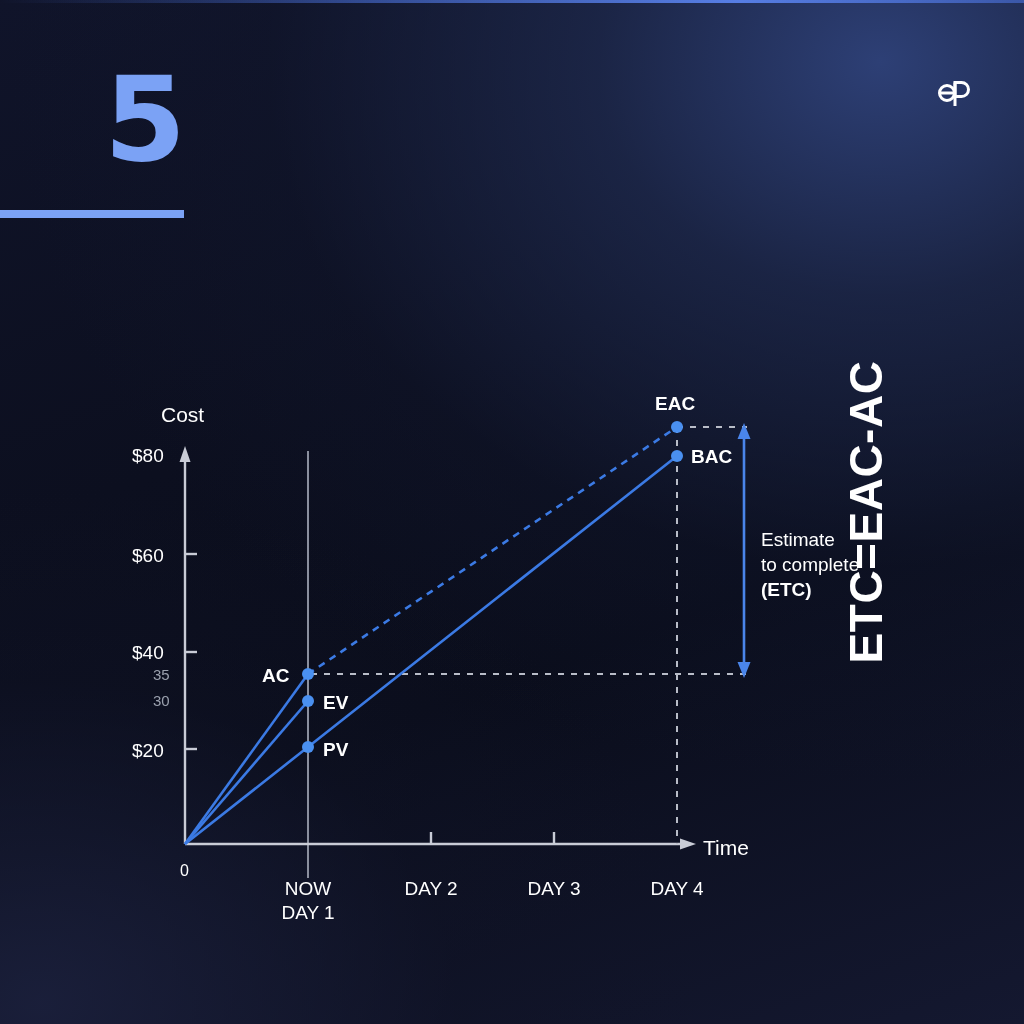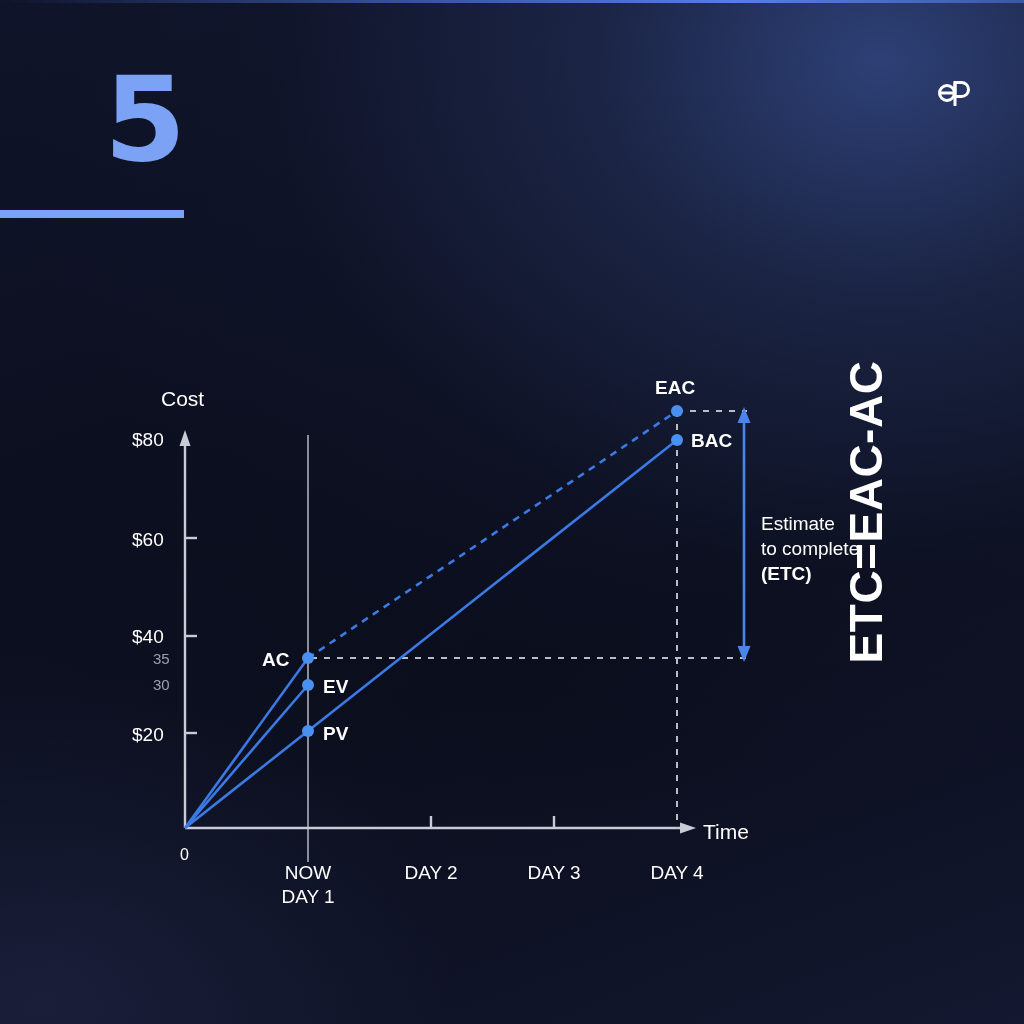--- a/index.html
+++ b/index.html
@@ -77,21 +77,21 @@
     color: #ffffff;
     font-size: 46px;
     font-weight: 700;
     letter-spacing: 0.5px;
   }
 
   
   .chart {
     position: absolute;
     left: 0;
-    top: 0;
+    top: 16px;
     width: 1024px;
     height: 759px;
   }
   .chart svg { display: block; }
 
   .axis-line { stroke: #c9ccd6; stroke-width: 2.4; fill: none; }
   .axis-tick { stroke: #c9ccd6; stroke-width: 2.4; }
   .now-line { stroke: #8a8f9e; stroke-width: 2; }
   .series-solid { stroke: #3b7ae4; stroke-width: 2.6; fill: none; }
   .series-dashed { stroke: #3b7ae4; stroke-width: 2.6; fill: none; stroke-dasharray: 7 6; }

